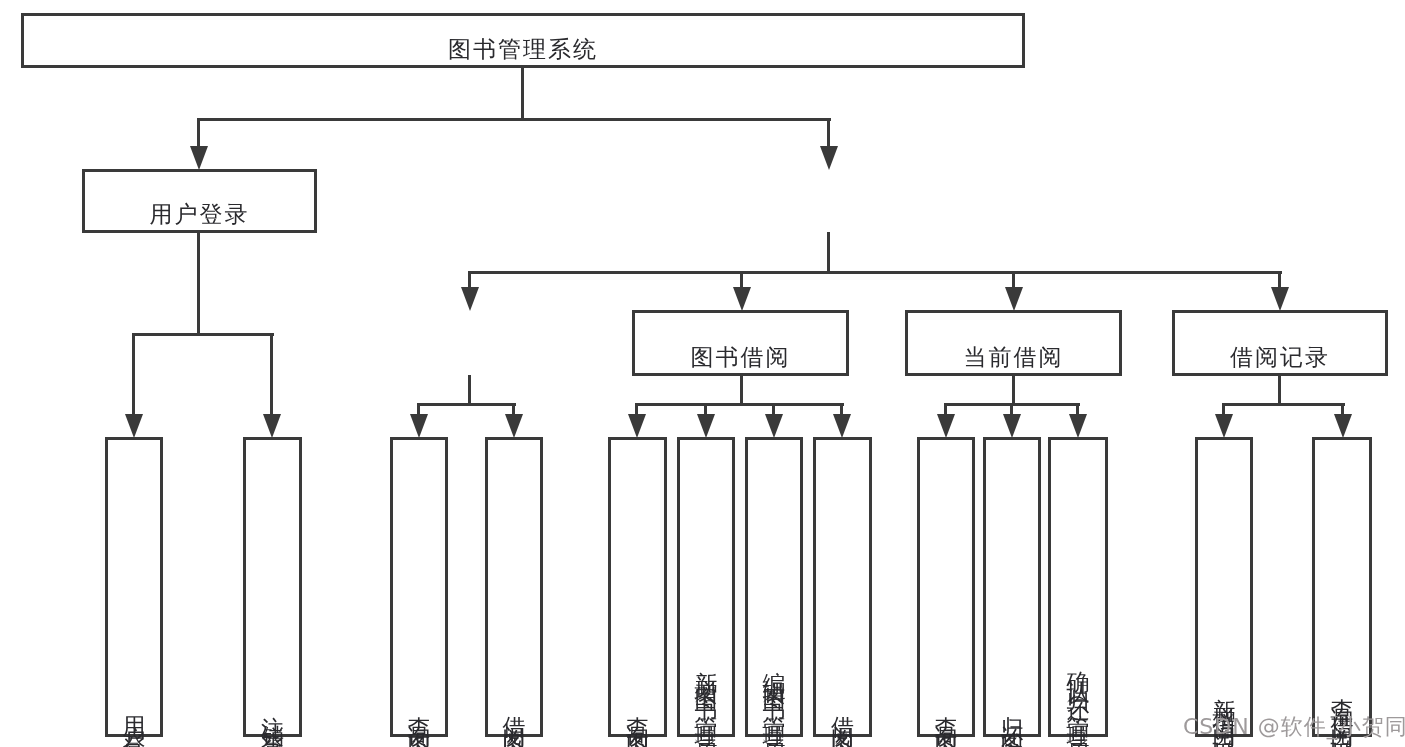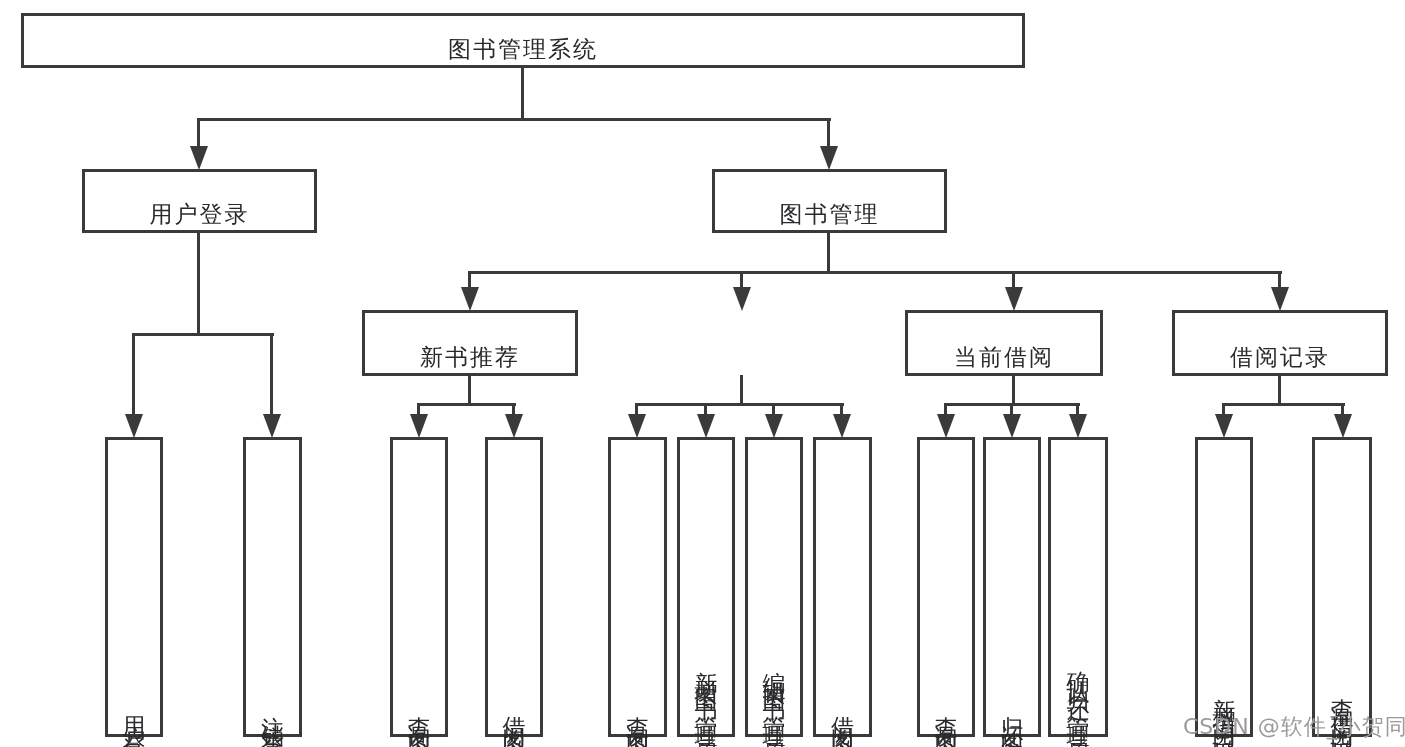--- a/index.html
+++ b/index.html
@@ -61,28 +61,25 @@
 
 <div id="canvas">
 
   <div class="node" style="left:21px; top:13px; width:1004px; height:55px;">
     <span>图书管理系统</span>
   </div>
 
   <div class="node" style="left:82px; top:169px; width:235px; height:64px;">
     <span>用户登录</span>
   </div>
-  <div class="node" style="left:712px; top:169px; width:235px; height:64px;">
-    <span>图书管理</span>
+
+  <div class="node" style="left:632px; top:310px; width:217px; height:66px;">
+    <span>图书借阅</span>
   </div>
-
-  <div class="node" style="left:362px; top:310px; width:216px; height:66px;">
-    <span>新书推荐</span>
-  </div>
-  <div class="node" style="left:905px; top:310px; width:198px; height:66px;">
+  <div class="node" style="left:905px; top:310px; width:217px; height:66px;">
     <span>当前借阅</span>
   </div>
   <div class="node" style="left:1172px; top:310px; width:216px; height:66px;">
     <span>借阅记录</span>
   </div>
 
   <div class="node leaf" style="left:105px; top:437px; width:58px; height:300px;">
     <span>用户登录</span>
   </div>
   <div class="node leaf" style="left:243px; top:437px; width:59px; height:300px;">

